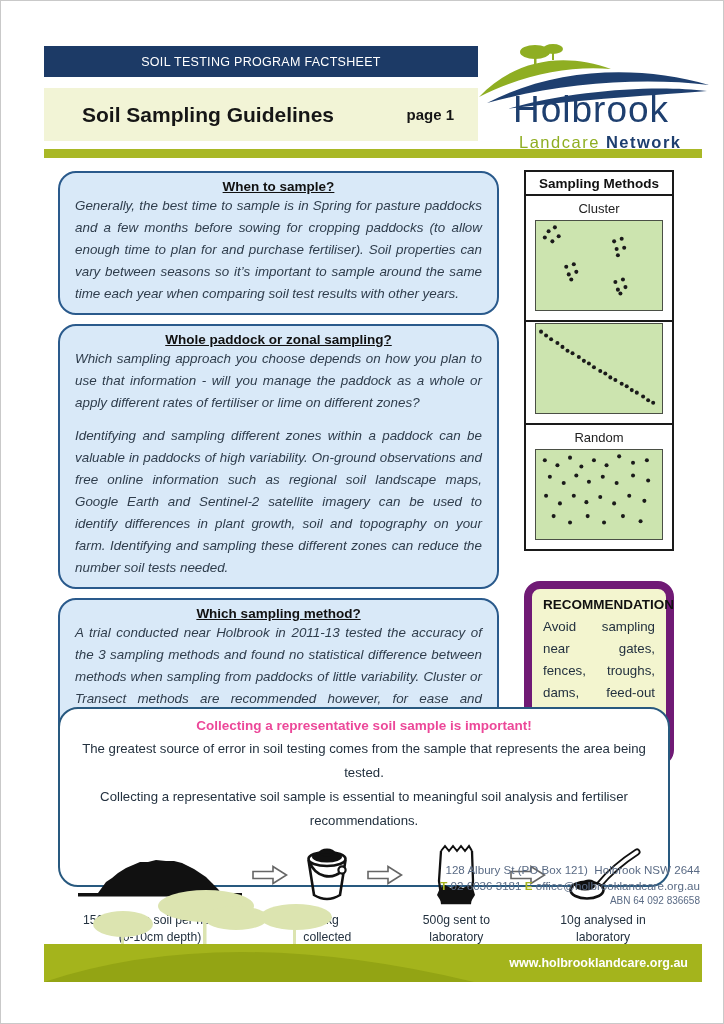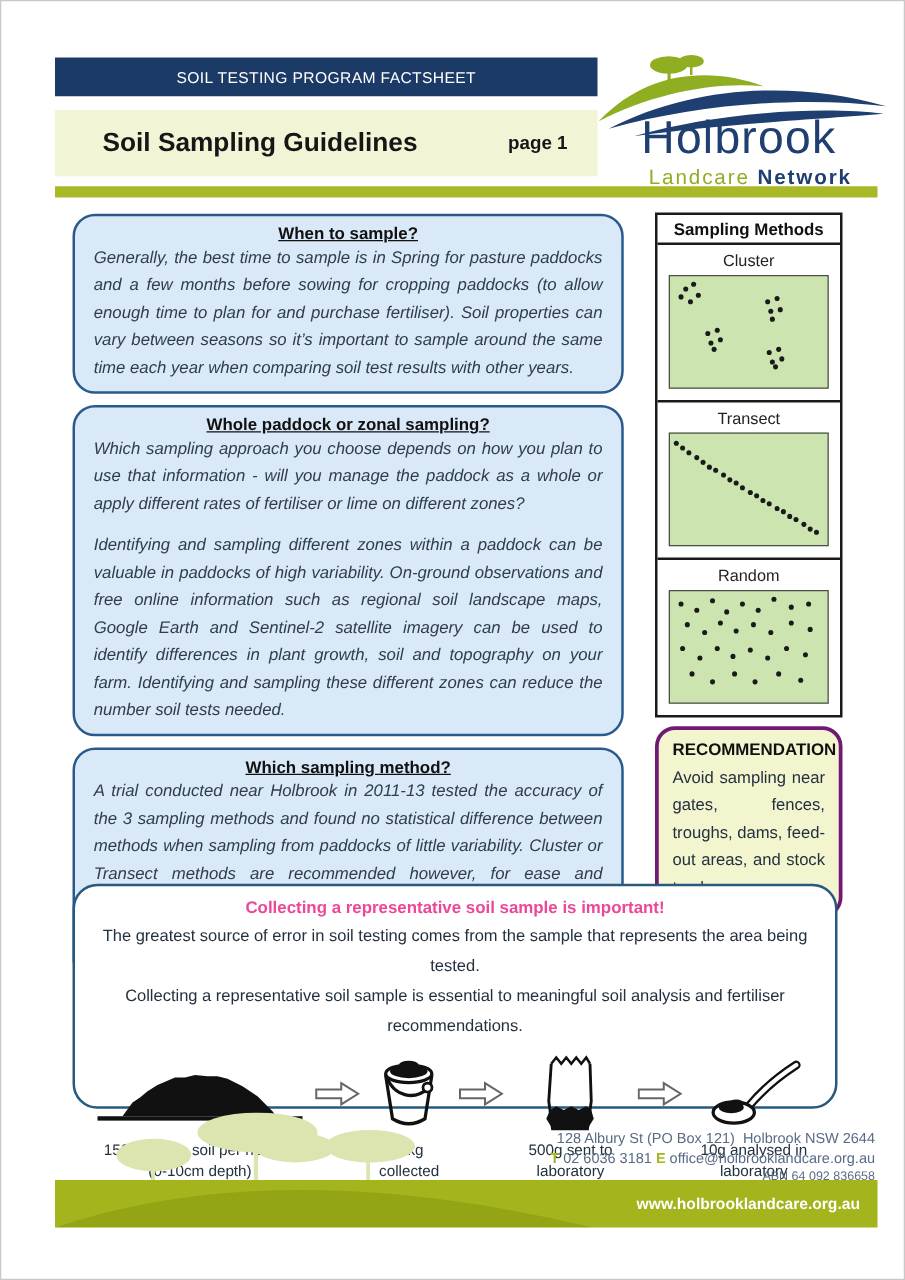--- a/index.html
+++ b/index.html
@@ -40,40 +40,40 @@
   .methods-title { height:24px; line-height:24px; text-align:center; font-weight:bold;
                    font-size:13.5px; color:#111; border-bottom:2px solid #1a1a1a; }
   .method-section { padding:1px 0 9px; border-bottom:2px solid #1a1a1a; }
   .method-section:last-child { border-bottom:none; }
   .method-label { text-align:center; font-size:13px; color:#222; height:23px; line-height:23px; }
   .method-plot { display:block; margin:0 auto; width:128px; height:91px;
                  background:#cce4af; border:1px solid #4a4f45; }
 
   
   .recommendation { position:absolute; left:523px; top:580px; width:150px;
-                    background:#f3f5cf; border:3px solid #701a75; border-radius:16px;
+                    background:#f3f5cf; border:8px solid #701a75; border-radius:16px;
                     padding:8px 11px 10px; }
   .recommendation h3 { text-align:center; font-size:13.5px; color:#111; margin-bottom:4px; }
   .recommendation p  { text-align:justify; font-size:13.3px; line-height:22px; color:#23313f; }
 
   
   .bottom-box { position:absolute; left:57px; top:706px; width:612px; height:180px;
                 background:#fff; border:2px solid #28597f; border-radius:20px;
                 padding:9px 16px 0; }
   .bottom-box h3 { text-align:center; font-size:13.5px; color:#ec4899; margin-bottom:4px; }
   .bottom-box p  { text-align:center; font-size:13.2px; line-height:24px; color:#23313f; }
   .steps-row { display:flex; align-items:flex-start; justify-content:center; margin-top:12px; }
   .step { display:flex; flex-direction:column; align-items:center; }
   .icon-cell { height:58px; display:flex; align-items:center; justify-content:center; }
   .step-label { margin-top:9px; font-size:12.2px; color:#23313f; text-align:center; line-height:17px; }
   .arrow-cell { margin:20px 8px 0; }
   .s1 { width:200px; } .s2 { width:96px; } .s3 { width:140px; } .s4 { width:150px; }
 
   
-  .footer-contact { position:absolute; right:23px; top:902px; text-align:right;
+  .footer-contact { position:absolute; right:23px; top:861px; text-align:right;
                     font-size:11.6px; color:#5a6b85; line-height:15.5px; }
   .footer-contact .abn { font-size:10px; }
   .footer-contact .olive { color:#a6b51f; font-weight:bold; }
   .footer-contact a { color:inherit; text-decoration:none; }
   .trees { position:absolute; left:80px; top:889px; }
   .footer-bar { position:absolute; left:43px; top:943px; width:658px; height:38px;
                 background:#a4b41c; overflow:hidden; }
   .footer-bar .hill { position:absolute; left:0; top:0; }
   .website { position:absolute; right:14px; top:0; height:38px; line-height:38px;
              color:#fff; font-weight:bold; font-size:12.5px; }
@@ -147,21 +147,20 @@
           <circle cx="32" cy="40" r="1.6" fill="#1a1a1a"></circle>
           <circle cx="28" cy="46" r="1.6" fill="#1a1a1a"></circle>
           <circle cx="63" cy="48" r="1.6" fill="#1a1a1a"></circle>
           <circle cx="69" cy="46" r="1.6" fill="#1a1a1a"></circle>
           <circle cx="65" cy="54" r="1.6" fill="#1a1a1a"></circle>
           <circle cx="71" cy="52" r="1.6" fill="#1a1a1a"></circle>
           <circle cx="67" cy="57" r="1.6" fill="#1a1a1a"></circle>
         </svg>
     </div>
     <div class="method-section">
-      <div class="method-label">Transect</div>
       <svg class="method-plot" viewBox="0 0 100 70" preserveAspectRatio="none">
           <circle cx="4" cy="6" r="1.6" fill="#1a1a1a"></circle>
           <circle cx="8" cy="9" r="1.6" fill="#1a1a1a"></circle>
           <circle cx="12" cy="12" r="1.6" fill="#1a1a1a"></circle>
           <circle cx="17" cy="15" r="1.6" fill="#1a1a1a"></circle>
           <circle cx="21" cy="18" r="1.6" fill="#1a1a1a"></circle>
           <circle cx="25" cy="21" r="1.6" fill="#1a1a1a"></circle>
           <circle cx="29" cy="23" r="1.6" fill="#1a1a1a"></circle>
           <circle cx="34" cy="26" r="1.6" fill="#1a1a1a"></circle>
           <circle cx="38" cy="29" r="1.6" fill="#1a1a1a"></circle>

